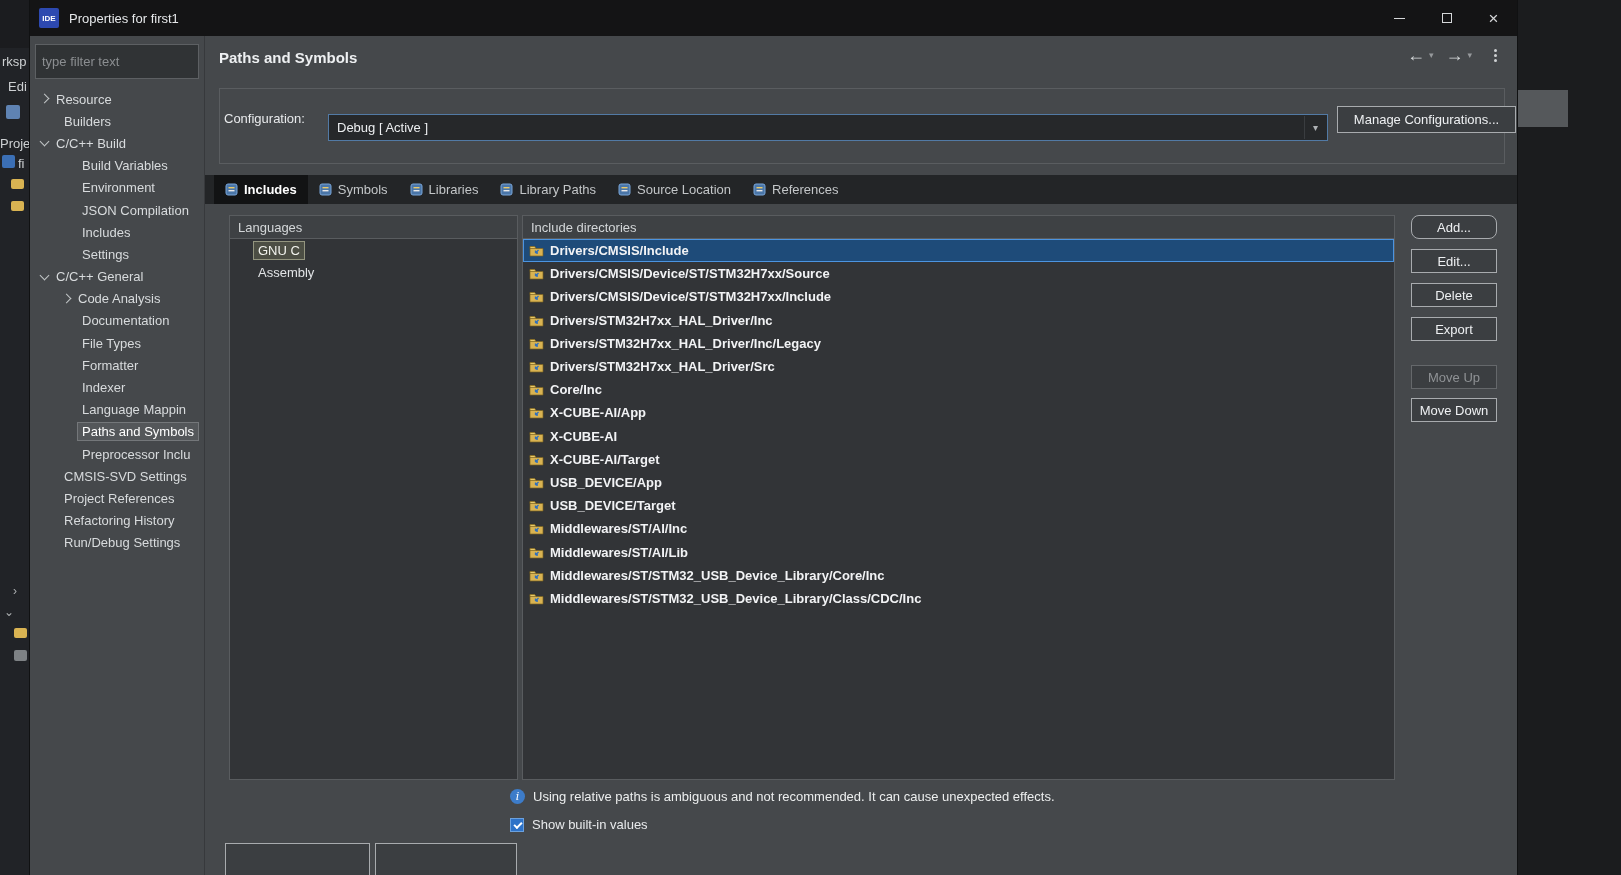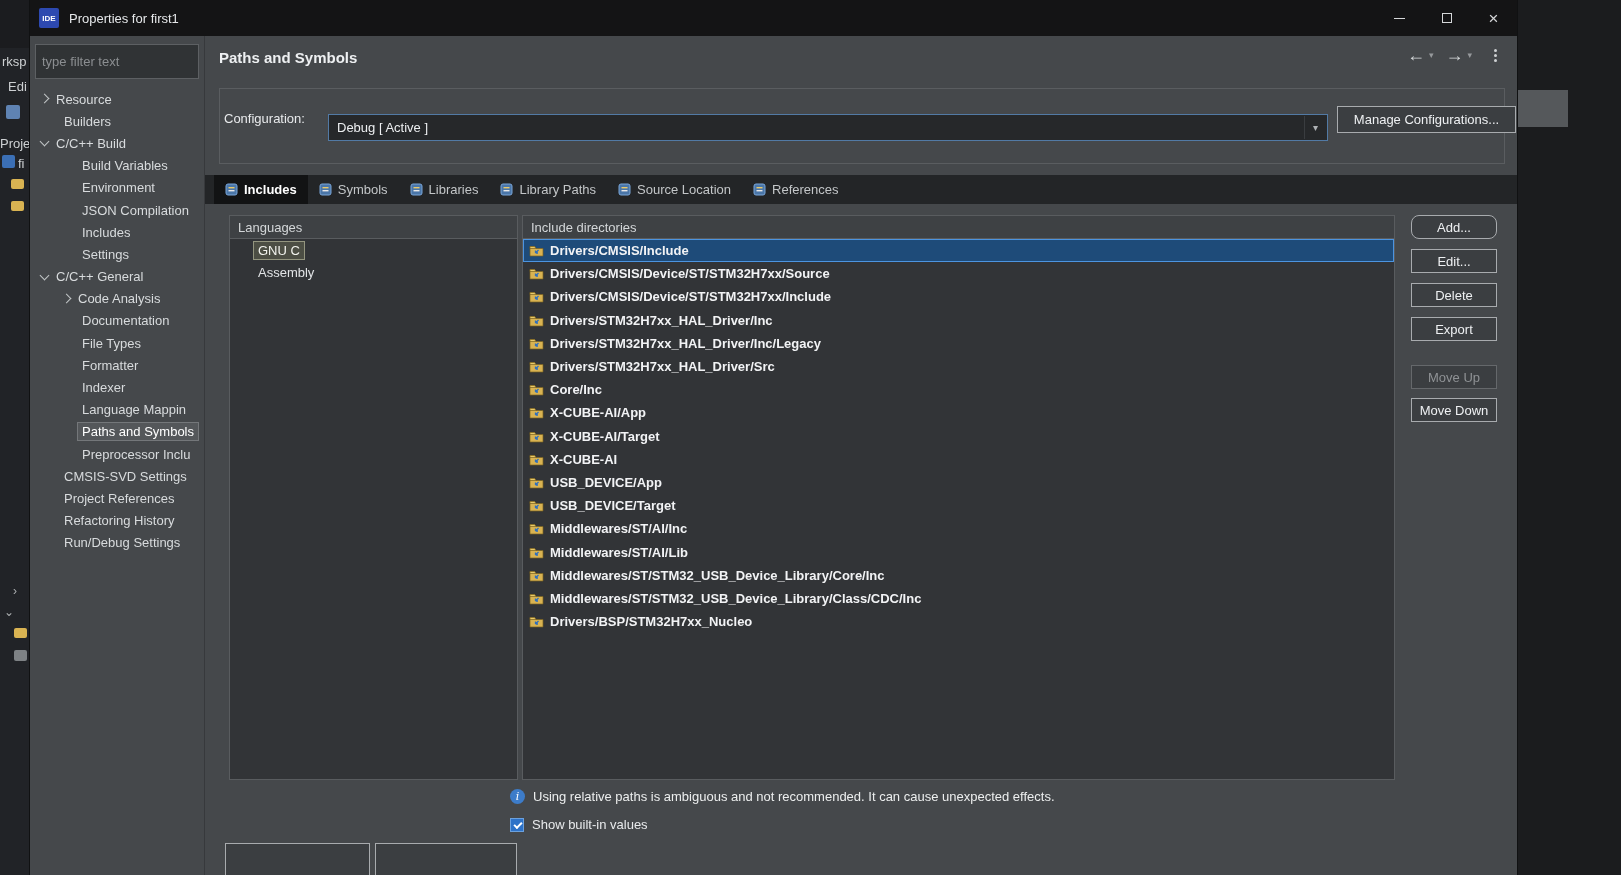--- a/index.html
+++ b/index.html
@@ -395,36 +395,36 @@
               <path d="M9.5 6 L6.5 9 M6.5 9 L9 9 M6.5 9 L6.5 6.5" stroke="#2f6fbd" stroke-width="1.3" fill="none"></path>
             </svg>
             <span>X-CUBE-AI/App</span>
           </div>
             <div class="inc-row">
             <svg class="row-icon" width="15" height="13" viewBox="0 0 15 13">
               <path d="M1 2.5 L5.5 2.5 L7 4.5 L14 4.5 L14 12 L1 12 Z" fill="#d9b352" stroke="#7a621f" stroke-width="0.7"></path>
               <path d="M1 2.5 L5.5 2.5 L7 4.5 L1 4.5 Z" fill="#e8c96a" stroke="#7a621f" stroke-width="0.7"></path>
               <path d="M9.5 6 L6.5 9 M6.5 9 L9 9 M6.5 9 L6.5 6.5" stroke="#2f6fbd" stroke-width="1.3" fill="none"></path>
             </svg>
+            <span>X-CUBE-AI</span>
+          </div>
+            <div class="inc-row">
+            <svg class="row-icon" width="15" height="13" viewBox="0 0 15 13">
+              <path d="M1 2.5 L5.5 2.5 L7 4.5 L14 4.5 L14 12 L1 12 Z" fill="#d9b352" stroke="#7a621f" stroke-width="0.7"></path>
+              <path d="M1 2.5 L5.5 2.5 L7 4.5 L1 4.5 Z" fill="#e8c96a" stroke="#7a621f" stroke-width="0.7"></path>
+              <path d="M9.5 6 L6.5 9 M6.5 9 L9 9 M6.5 9 L6.5 6.5" stroke="#2f6fbd" stroke-width="1.3" fill="none"></path>
+            </svg>
             <span>X-CUBE-AI/Target</span>
           </div>
             <div class="inc-row">
             <svg class="row-icon" width="15" height="13" viewBox="0 0 15 13">
               <path d="M1 2.5 L5.5 2.5 L7 4.5 L14 4.5 L14 12 L1 12 Z" fill="#d9b352" stroke="#7a621f" stroke-width="0.7"></path>
               <path d="M1 2.5 L5.5 2.5 L7 4.5 L1 4.5 Z" fill="#e8c96a" stroke="#7a621f" stroke-width="0.7"></path>
               <path d="M9.5 6 L6.5 9 M6.5 9 L9 9 M6.5 9 L6.5 6.5" stroke="#2f6fbd" stroke-width="1.3" fill="none"></path>
             </svg>
-            <span>X-CUBE-AI</span>
-          </div>
-            <div class="inc-row">
-            <svg class="row-icon" width="15" height="13" viewBox="0 0 15 13">
-              <path d="M1 2.5 L5.5 2.5 L7 4.5 L14 4.5 L14 12 L1 12 Z" fill="#d9b352" stroke="#7a621f" stroke-width="0.7"></path>
-              <path d="M1 2.5 L5.5 2.5 L7 4.5 L1 4.5 Z" fill="#e8c96a" stroke="#7a621f" stroke-width="0.7"></path>
-              <path d="M9.5 6 L6.5 9 M6.5 9 L9 9 M6.5 9 L6.5 6.5" stroke="#2f6fbd" stroke-width="1.3" fill="none"></path>
-            </svg>
             <span>USB_DEVICE/App</span>
           </div>
             <div class="inc-row">
             <svg class="row-icon" width="15" height="13" viewBox="0 0 15 13">
               <path d="M1 2.5 L5.5 2.5 L7 4.5 L14 4.5 L14 12 L1 12 Z" fill="#d9b352" stroke="#7a621f" stroke-width="0.7"></path>
               <path d="M1 2.5 L5.5 2.5 L7 4.5 L1 4.5 Z" fill="#e8c96a" stroke="#7a621f" stroke-width="0.7"></path>
               <path d="M9.5 6 L6.5 9 M6.5 9 L9 9 M6.5 9 L6.5 6.5" stroke="#2f6fbd" stroke-width="1.3" fill="none"></path>
             </svg>
             <span>USB_DEVICE/Target</span>
           </div>
@@ -452,28 +452,20 @@
             </svg>
             <span>Middlewares/ST/STM32_USB_Device_Library/Core/Inc</span>
           </div>
             <div class="inc-row">
             <svg class="row-icon" width="15" height="13" viewBox="0 0 15 13">
               <path d="M1 2.5 L5.5 2.5 L7 4.5 L14 4.5 L14 12 L1 12 Z" fill="#d9b352" stroke="#7a621f" stroke-width="0.7"></path>
               <path d="M1 2.5 L5.5 2.5 L7 4.5 L1 4.5 Z" fill="#e8c96a" stroke="#7a621f" stroke-width="0.7"></path>
               <path d="M9.5 6 L6.5 9 M6.5 9 L9 9 M6.5 9 L6.5 6.5" stroke="#2f6fbd" stroke-width="1.3" fill="none"></path>
             </svg>
             <span>Middlewares/ST/STM32_USB_Device_Library/Class/CDC/Inc</span>
-          </div>
-            <div class="inc-row">
-            <svg class="row-icon" width="15" height="13" viewBox="0 0 15 13">
-              <path d="M1 2.5 L5.5 2.5 L7 4.5 L14 4.5 L14 12 L1 12 Z" fill="#d9b352" stroke="#7a621f" stroke-width="0.7"></path>
-              <path d="M1 2.5 L5.5 2.5 L7 4.5 L1 4.5 Z" fill="#e8c96a" stroke="#7a621f" stroke-width="0.7"></path>
-              <path d="M9.5 6 L6.5 9 M6.5 9 L9 9 M6.5 9 L6.5 6.5" stroke="#2f6fbd" stroke-width="1.3" fill="none"></path>
-            </svg>
-            <span>Drivers/BSP/STM32H7xx_Nucleo</span>
           </div>
           </div>
       </div>
 
       <div class="actions">
         <div class="btn btn-add">Add...</div>
         <div class="btn btn-edit">Edit...</div>
         <div class="btn btn-delete">Delete</div>
         <div class="btn btn-export">Export</div>
         <div class="btn btn-moveup disabled">Move Up</div>

